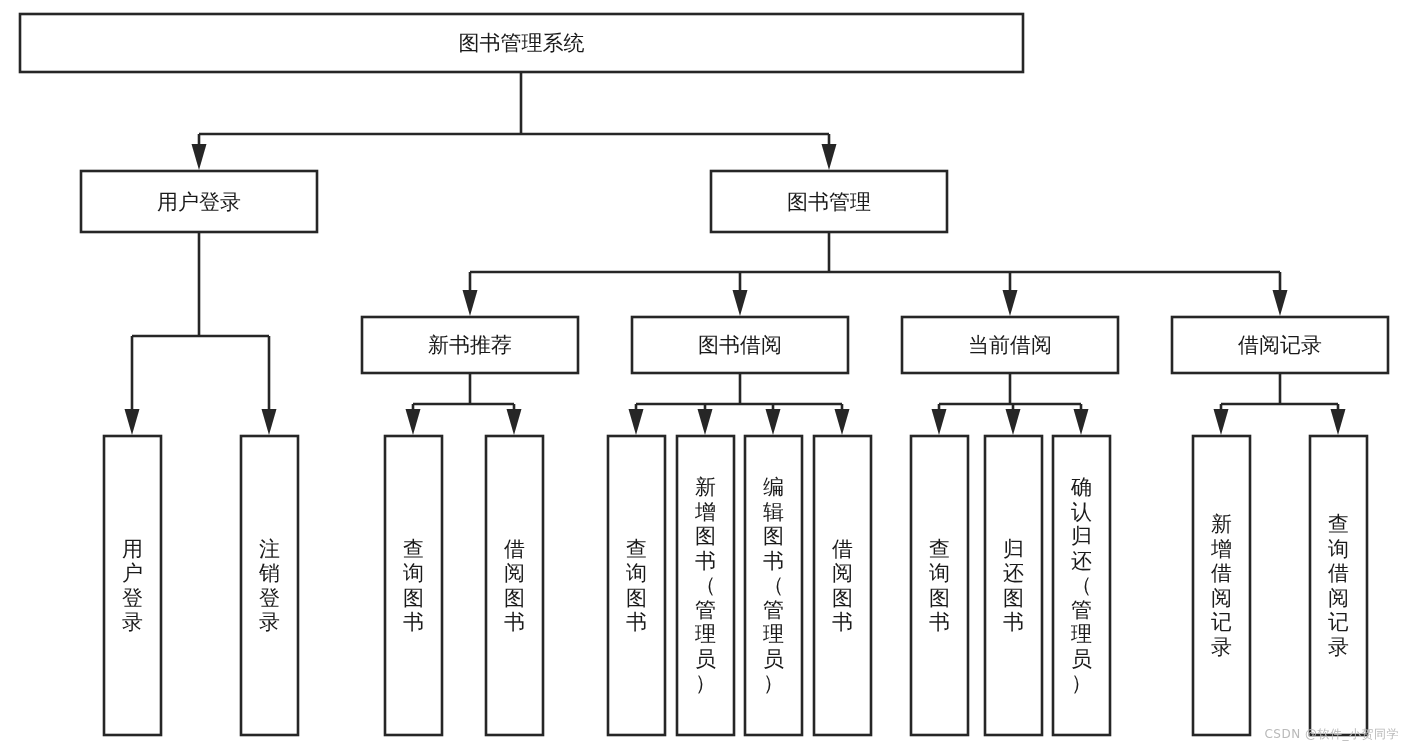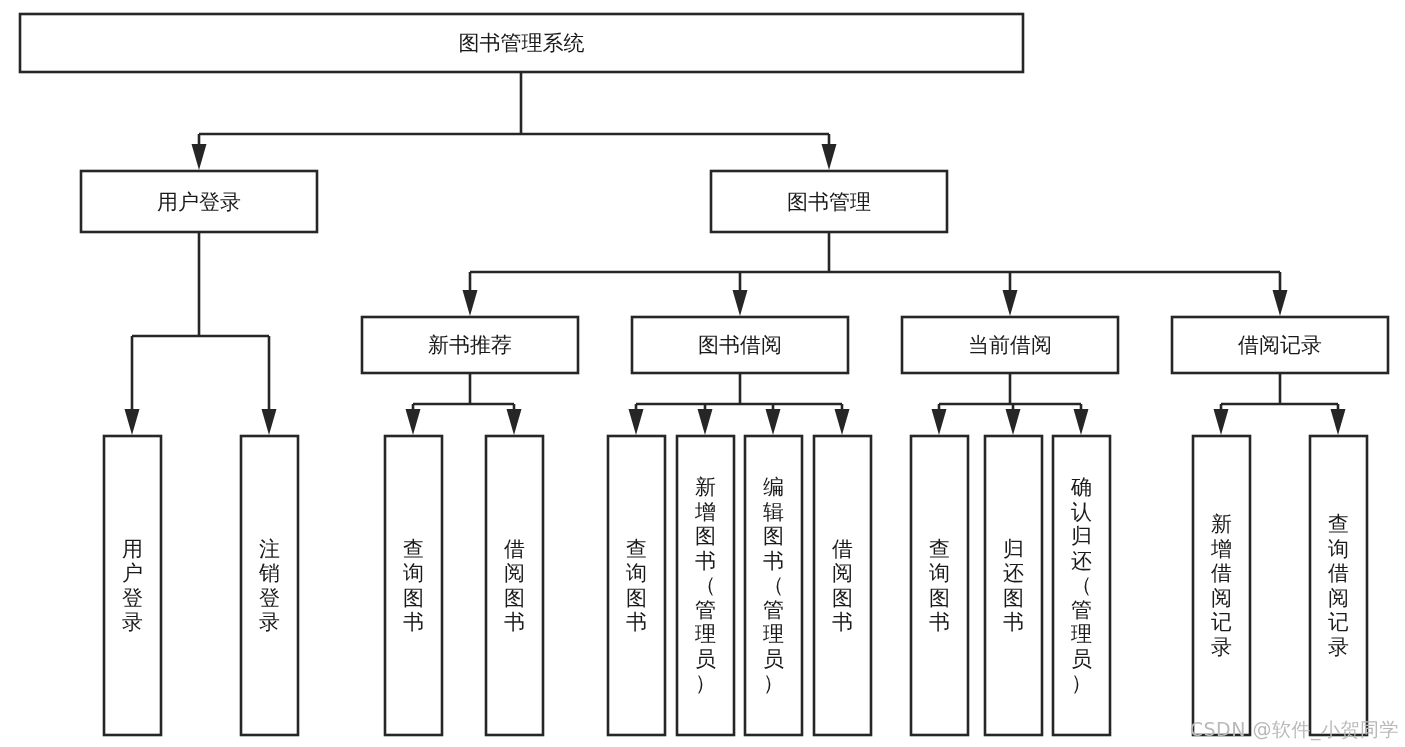--- a/index.html
+++ b/index.html
@@ -50,21 +50,21 @@
   }
   .arrow-head {
     fill: #262626;
     stroke: none;
   }
   .watermark {
     position: absolute;
     right: 6px;
     bottom: 4px;
     font-family: "DejaVu Sans", "Liberation Sans", sans-serif;
-    font-size: 19px;
+    font-size: 12px;
     color: #b9b9b9;
     letter-spacing: 0.5px;
     white-space: nowrap;
     user-select: none;
     margin-top: 44px;
   }
 </style>
 </head>
 <body>
 

